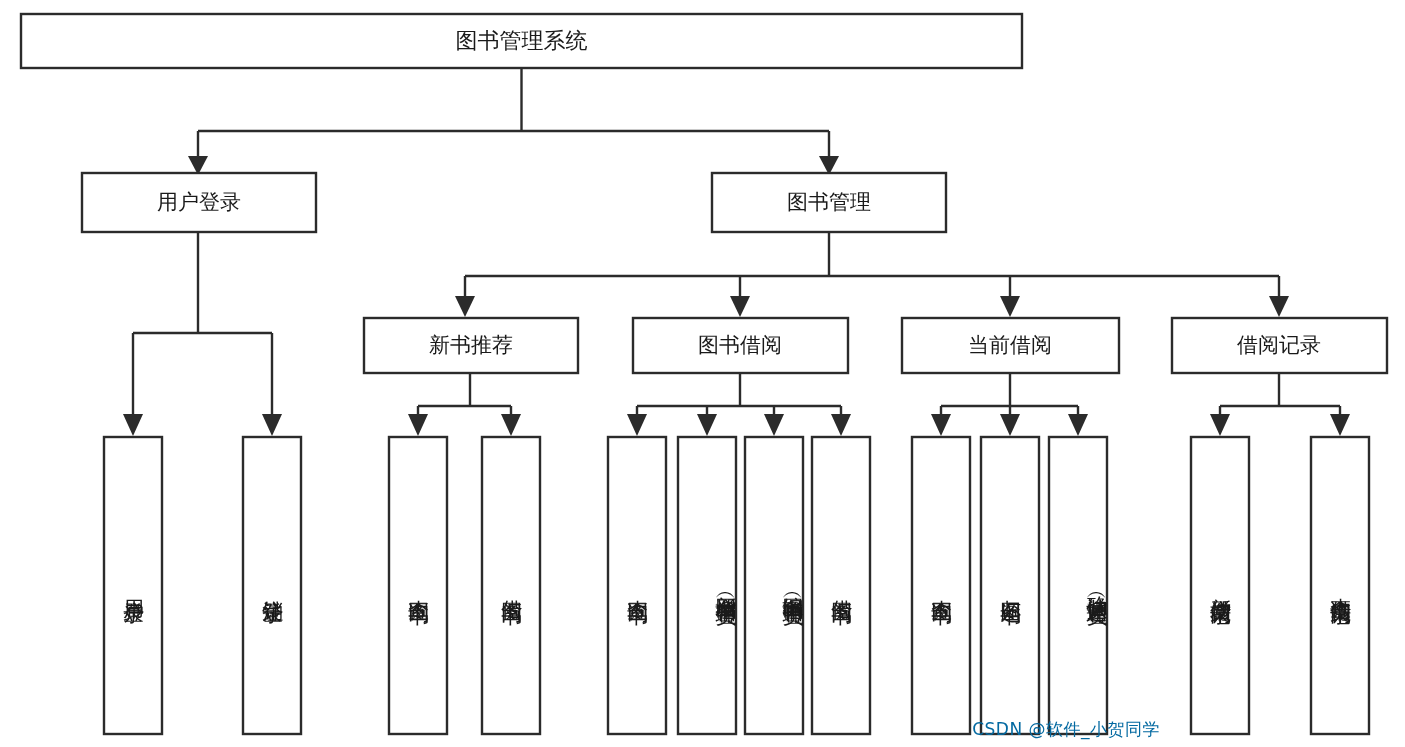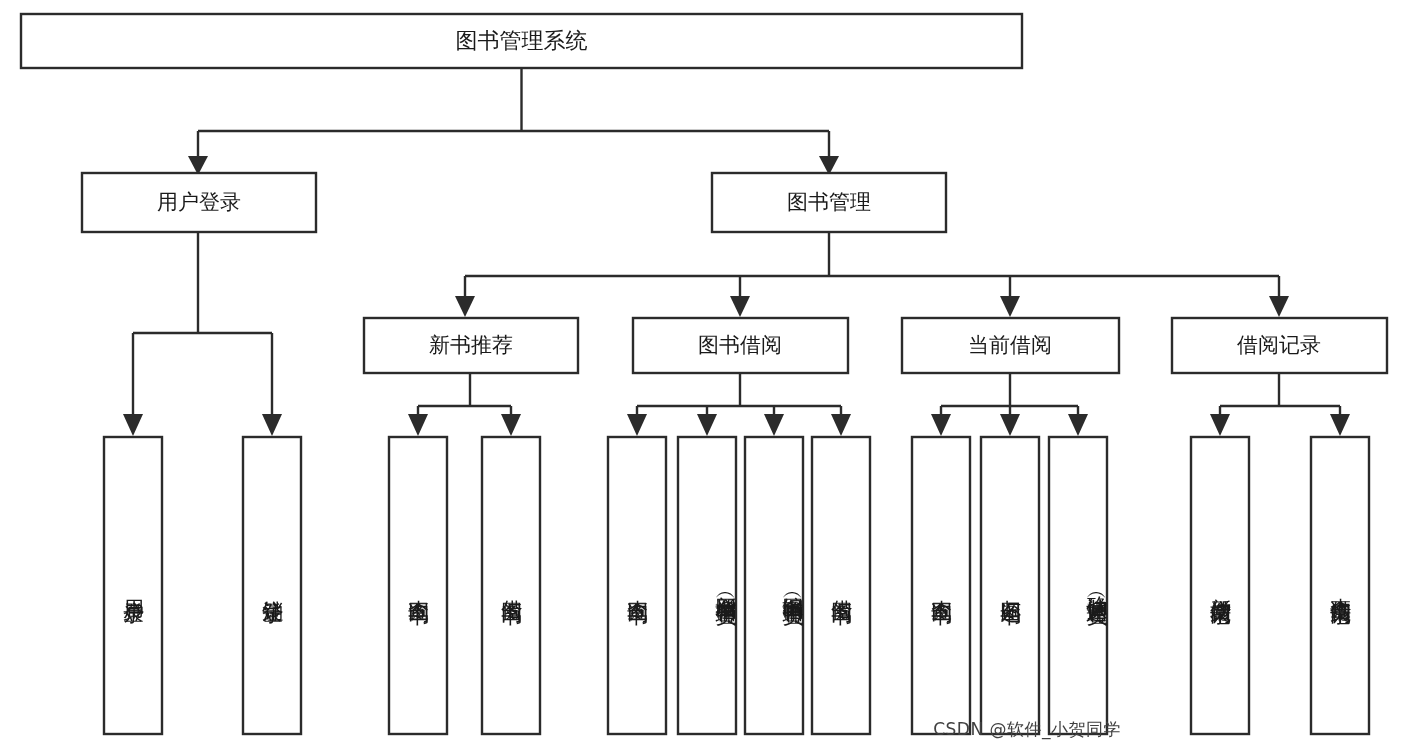--- a/index.html
+++ b/index.html
@@ -11,20 +11,21 @@
     width: 1405px;
     height: 747px;
     font-family: "DejaVu Sans", "Liberation Sans", sans-serif;
     overflow: hidden;
     position: relative;
   }
   #diagram-root {
     position: relative;
     width: 1129px;
     height: 747px;
+    padding-left: 39px;
   }
   svg#flow {
     position: absolute;
     left: 0;
     top: 0;
     width: 1405px;
     height: 747px;
     display: block;
   }
   .node-box {
@@ -72,21 +73,21 @@
     text-align: center;
     white-space: pre-line;
     pointer-events: none;
   }
   .watermark {
     position: absolute;
     right: 8px;
     bottom: 6px;
     font-family: "DejaVu Sans", "Liberation Sans", sans-serif;
     font-size: 17px;
-    color: #404040;
+    color: #0369a1;
     letter-spacing: 0.5px;
     white-space: nowrap;
     text-align: right;
   }
 </style>
 </head>
 <body>
 
 <div id="diagram-root">
 

